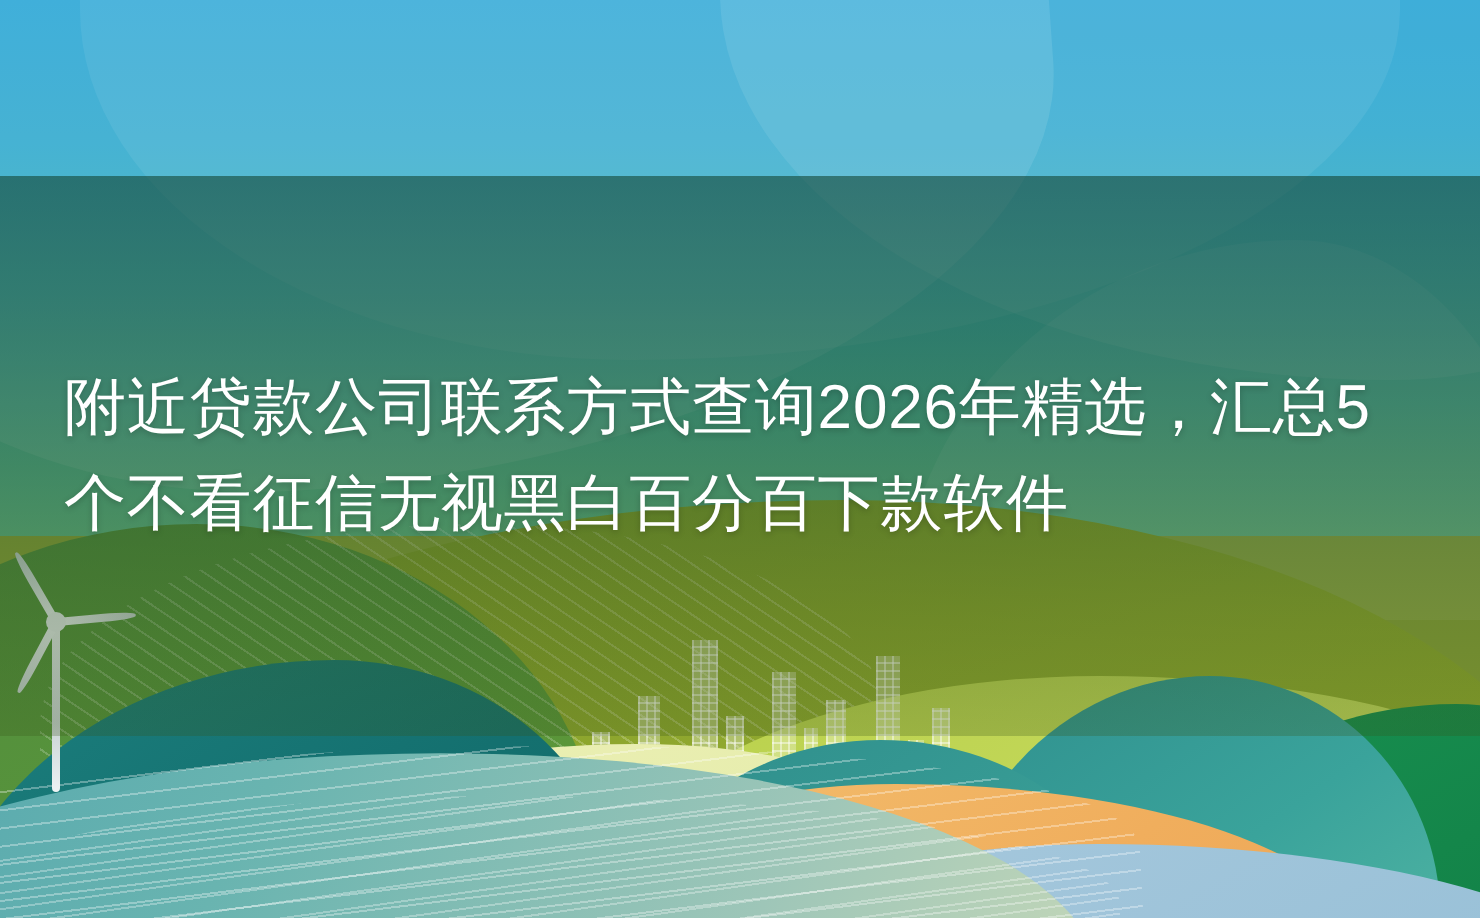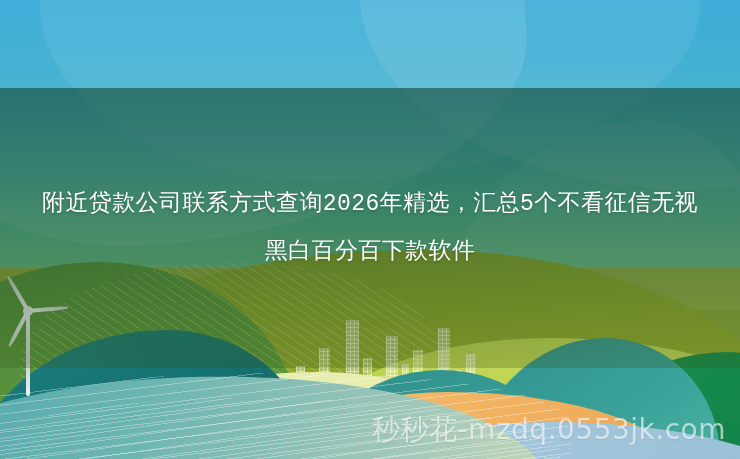--- a/index.html
+++ b/index.html
@@ -201,27 +201,26 @@
       rgba(54,82,22,.26) 100%);
   }
 
   
   .title-wrap{
     position:absolute;left:0;top:88px;width:740px;height:280px;
     display:flex;align-items:center;justify-content:center;
   }
   .title{
     width:676px;
-    text-align:center;
     color:#ffffff;
-    font-size:23px;
+    font-size:31px;
     line-height:48px;
     font-weight:400;
     letter-spacing:.4px;
-    font-family:Liberation Mono, monospace;
+    font-family:Liberation Sans, sans-serif;
     text-shadow:0 1px 3px rgba(0,0,0,.22);
     word-break:break-all;
   }
 
   
   .watermark{
     position:absolute;right:14px;bottom:12px;
     color:rgba(255,255,255,.62);
     font-size:28px;
     line-height:34px;
@@ -286,15 +285,14 @@
       <div class="t-hub"></div>
     </div>
   </div>
 
   <div class="overlay-band"></div>
 
   <div class="title-wrap">
     <div class="title">附近贷款公司联系方式查询2026年精选，汇总5个不看征信无视黑白百分百下款软件</div>
   </div>
 
-  <div class="watermark">秒秒花-mzdq.0553jk.com</div>
 
 </div>
 
 </body></html>

